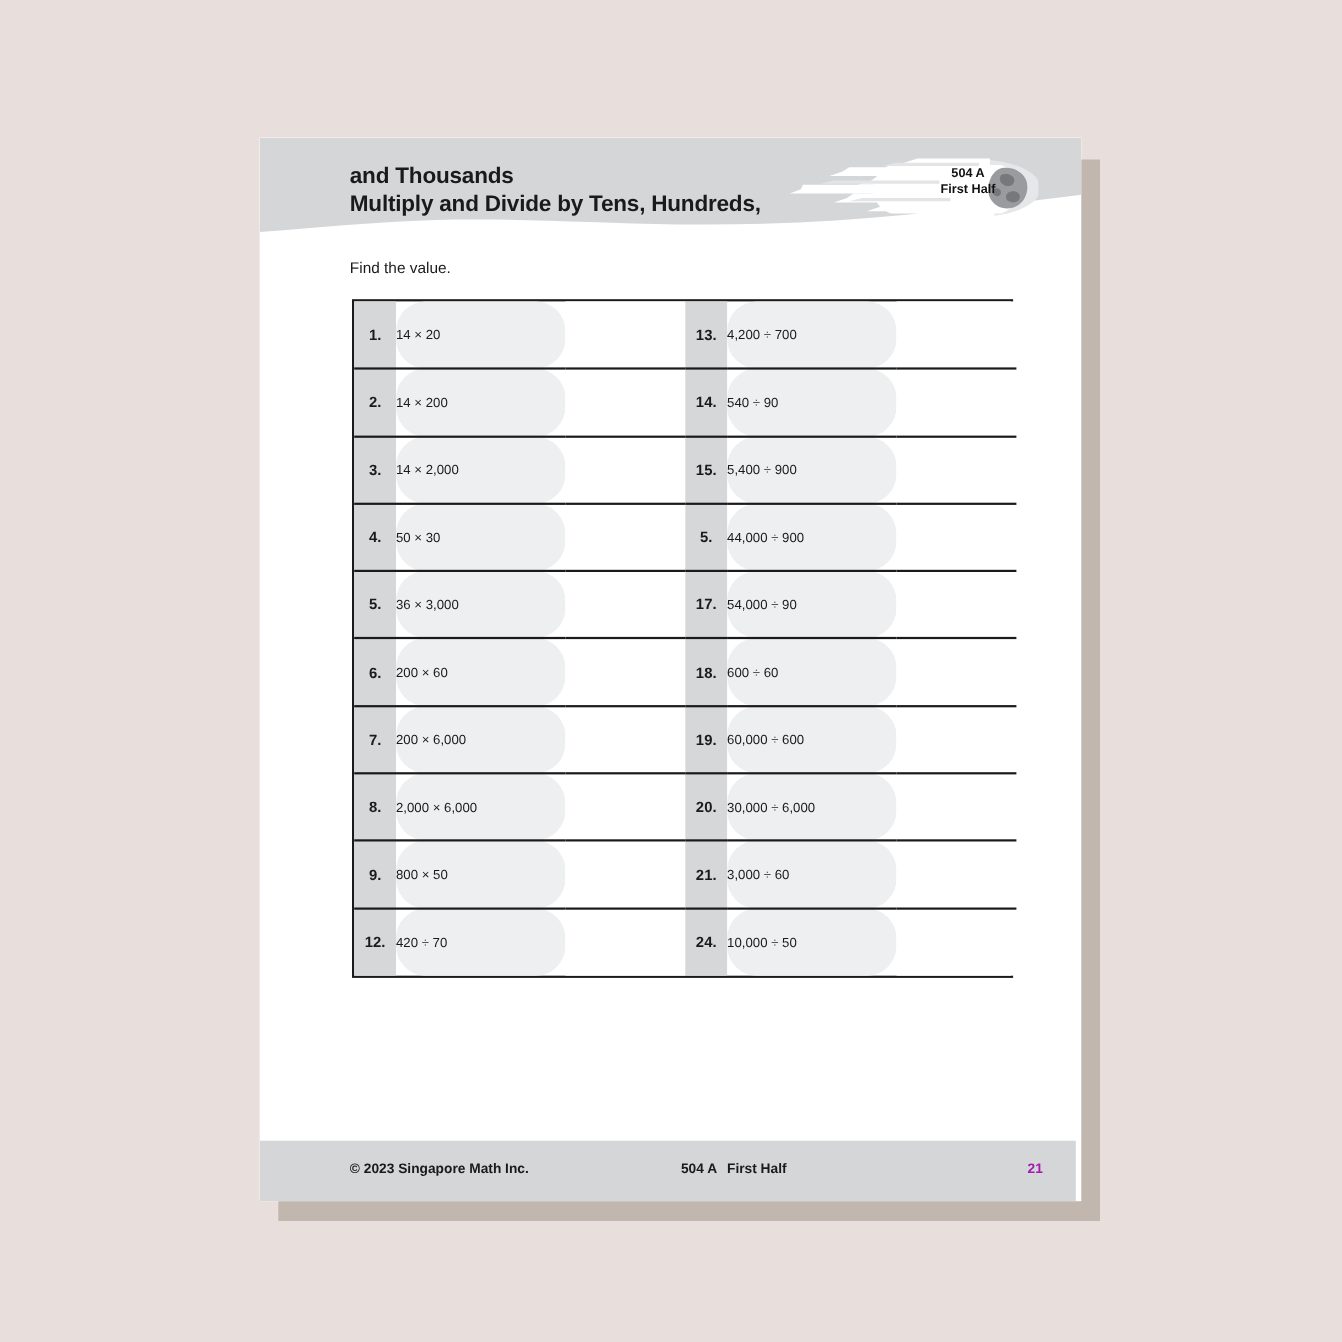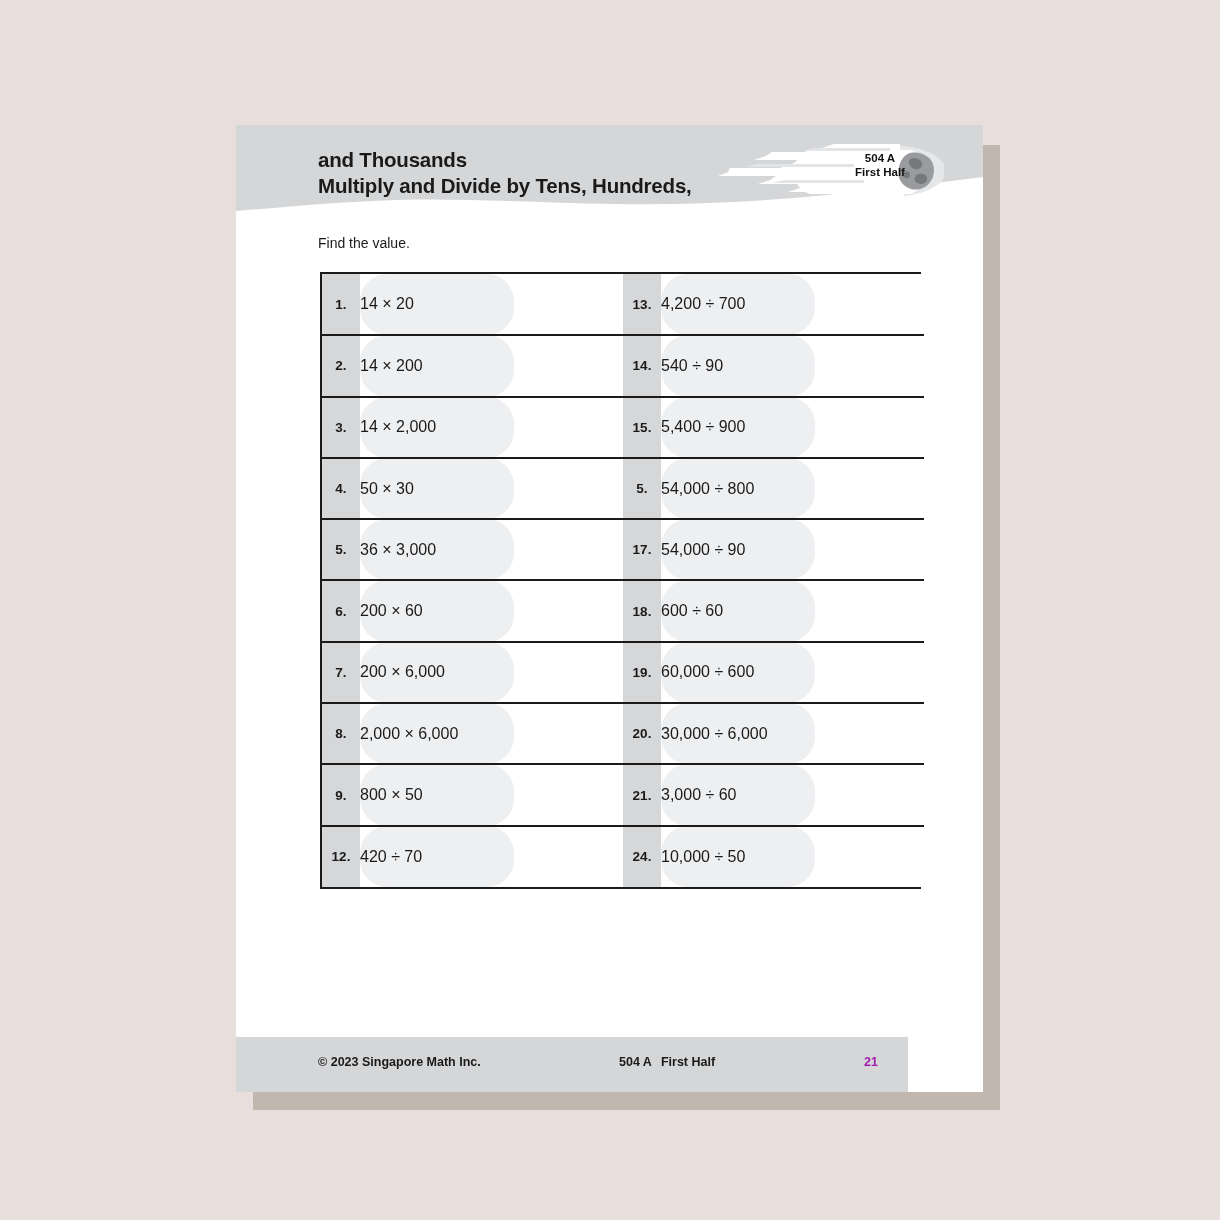--- a/index.html
+++ b/index.html
@@ -120,36 +120,36 @@
     background: #d6d7d9;
     text-align: center;
     font-size: 13.5px;
     font-weight: bold;
     color: #1a1a1a;
     padding-right: 3px;
   }
   td.expr {
     width: 154px;
     background: #eeeff1;
-    font-size: 16px;
+    font-size: 12px;
     color: #1a1a1a;
     padding-left: 14px;
     border-radius: 27px;
   }
   td.ans {
     width: 109px;
     background: #ffffff;
   }
 
   
   #footer-band {
     position: absolute;
     left: 0;
     bottom: 0;
-    width: 672px;
+    width: 742px;
     height: 55px;
     background: #d5d6d8;
   }
   #footer-copyright {
     position: absolute;
     left: 82px;
     top: 18px;
     font-size: 12.5px;
     font-weight: bold;
     color: #1a1a1a;
@@ -253,21 +253,21 @@
             <td class="ans"></td>
             <td class="num">15.</td>
             <td class="expr">5,400 ÷ 900</td>
             <td class="ans"></td>
           </tr>
           <tr>
             <td class="num">4.</td>
             <td class="expr">50 × 30</td>
             <td class="ans"></td>
             <td class="num">5.</td>
-            <td class="expr">54,000 ÷ 800</td>
+            <td class="expr">44,000 ÷ 900</td>
             <td class="ans"></td>
           </tr>
           <tr>
             <td class="num">5.</td>
             <td class="expr">36 × 3,000</td>
             <td class="ans"></td>
             <td class="num">17.</td>
             <td class="expr">54,000 ÷ 90</td>
             <td class="ans"></td>
           </tr>

